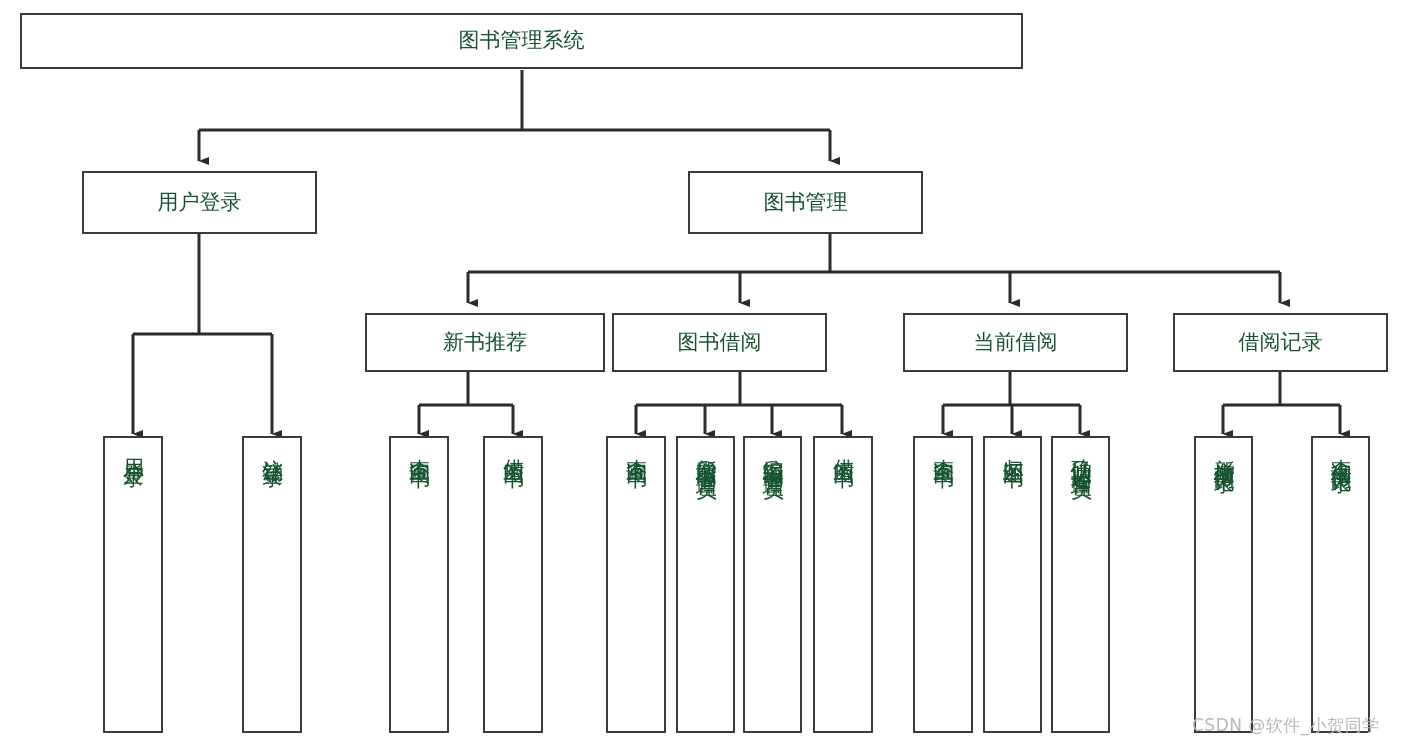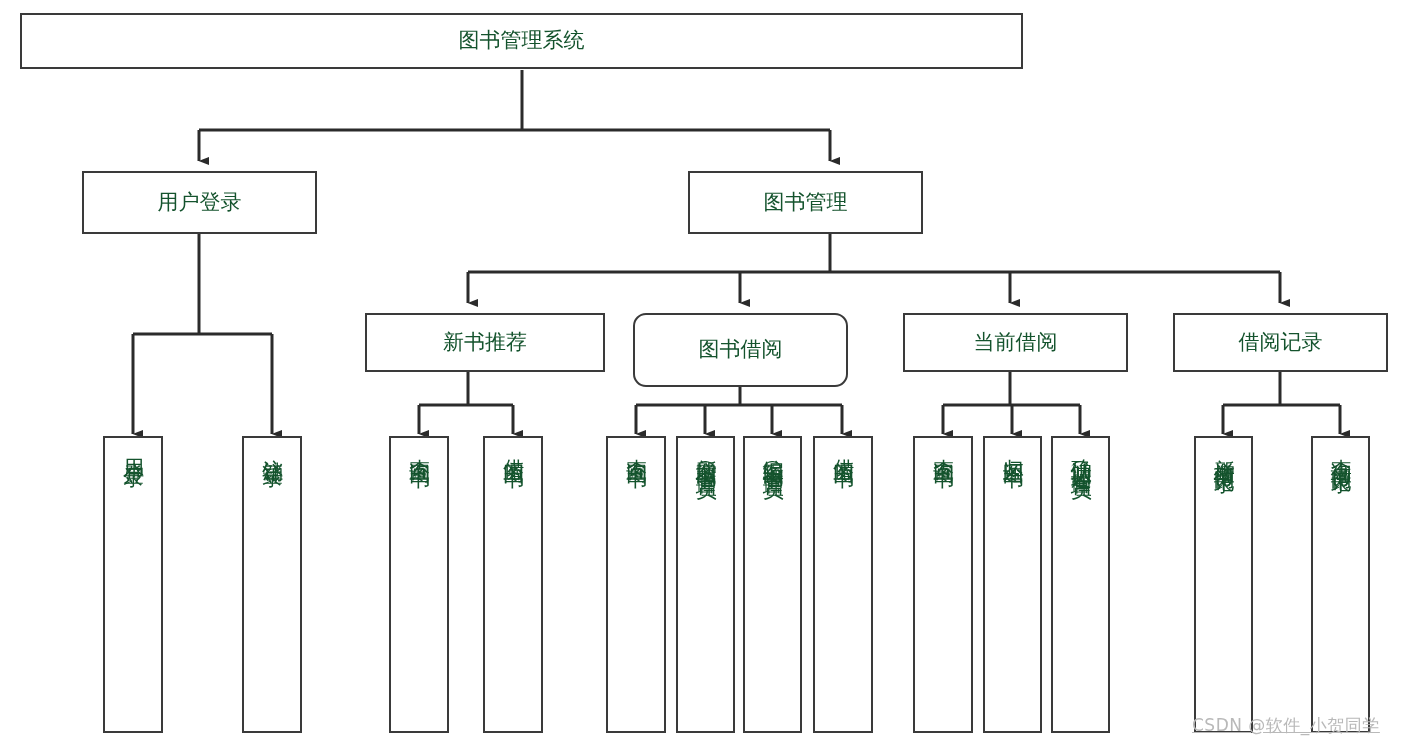--- a/index.html
+++ b/index.html
@@ -56,21 +56,20 @@
     font-size: 21px;
     letter-spacing: 3px;
   }
   .watermark {
     position: absolute;
     color: #b9b9b9;
     font-size: 17px;
     letter-spacing: 0.5px;
     white-space: nowrap;
     user-select: none;
-    text-decoration: underline;
   }
 </style>
 </head>
 <body>
 
 <div id="diagram-root">
 
   <svg id="connectors" viewBox="0 0 1405 747">
     <defs>
       <marker id="arrowhead" markerWidth="9" markerHeight="11" refX="4.5" refY="10.2" orient="auto" markerUnits="userSpaceOnUse">
@@ -128,21 +127,21 @@
   <div class="node horizontal" style="left:82px; top:171px; width:235px; height:63px;">
     <span class="node-label">用户登录</span>
   </div>
   <div class="node horizontal" style="left:688px; top:171px; width:235px; height:63px;">
     <span class="node-label">图书管理</span>
   </div>
 
   <div class="node horizontal" style="left:365px; top:313px; width:240px; height:59px;">
     <span class="node-label">新书推荐</span>
   </div>
-  <div class="node horizontal" style="left:633px; top:313px; width:215px; height:74px;border-radius:13px;">
+  <div class="node horizontal" style="left:612px; top:313px; width:215px; height:59px;">
     <span class="node-label">图书借阅</span>
   </div>
   <div class="node horizontal" style="left:903px; top:313px; width:225px; height:59px;">
     <span class="node-label">当前借阅</span>
   </div>
   <div class="node horizontal" style="left:1173px; top:313px; width:215px; height:59px;">
     <span class="node-label">借阅记录</span>
   </div>
 
   <div class="node vertical" style="left:103px; top:436px; width:60px; height:297px;">

